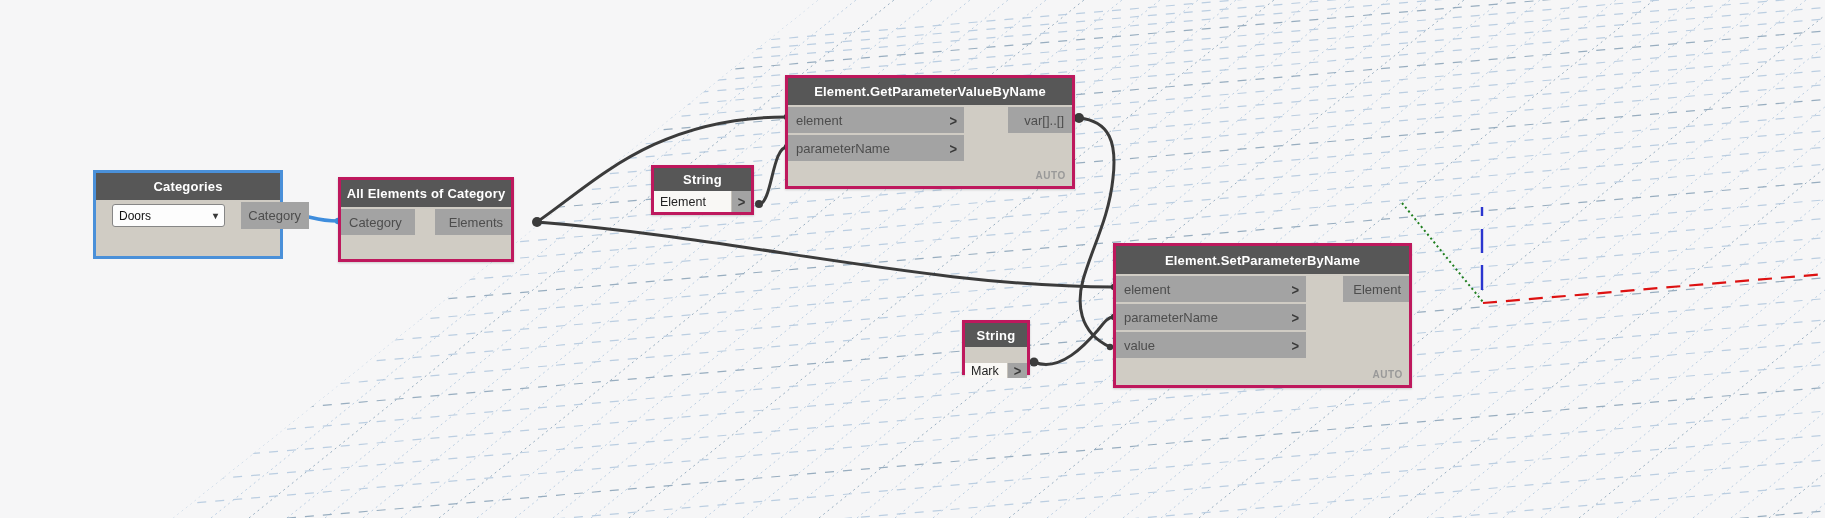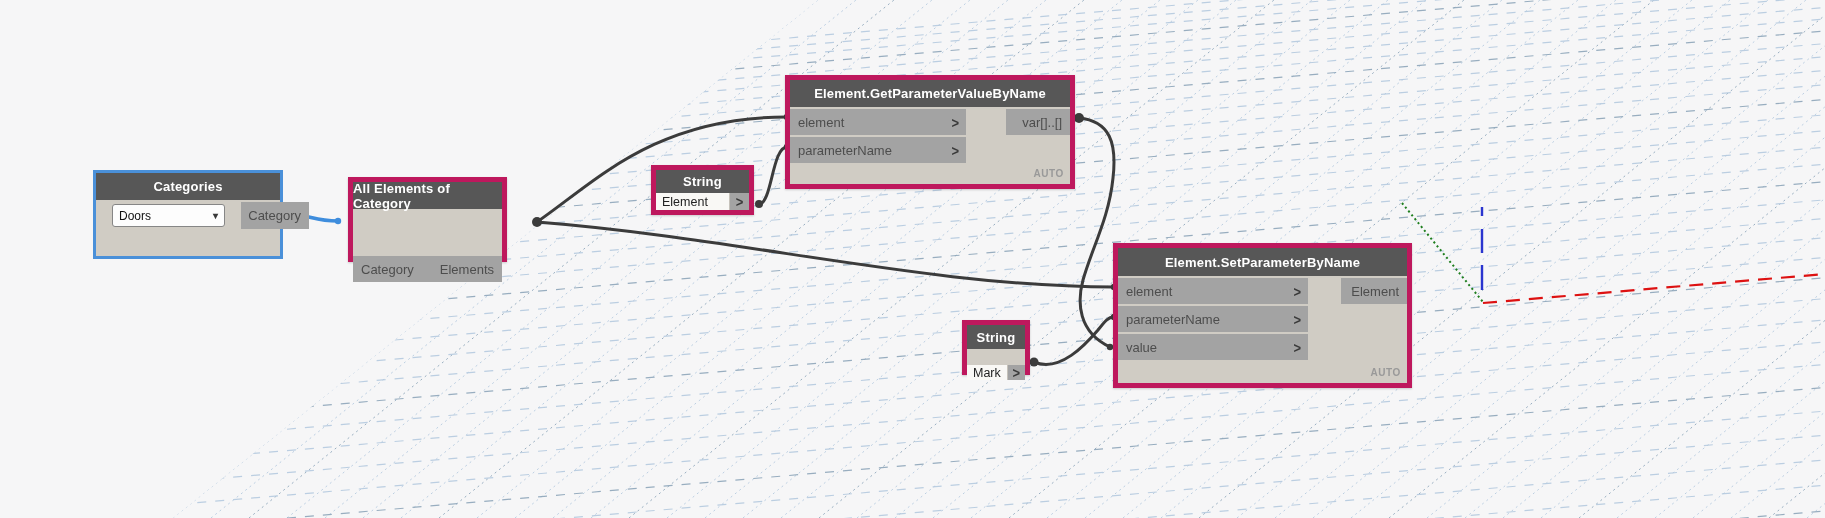--- a/index.html
+++ b/index.html
@@ -1,19 +1,19 @@
 <!DOCTYPE html>
 <html><head>
 <meta charset="utf-8">
 <style>
   html,body{margin:0;padding:0;background:#f6f6f7;}
   #workspace{position:relative;width:1825px;height:518px;overflow:hidden;
     font-family:"Liberation Sans",sans-serif;background:#f6f6f7;}
   #canvas-svg{position:absolute;left:0;top:0;z-index:1;}
-  .node{position:absolute;z-index:2;border:5px solid #be185d;background:#d0ccc4;
+  .node{position:absolute;z-index:2;border:3px solid #be185d;background:#d0ccc4;
     box-shadow:0 1px 2px rgba(0,0,0,.18);display:flex;flex-direction:column;box-sizing:border-box;}
   .node-header{background:#575757;color:#fff;font-weight:bold;font-size:13px;
     display:flex;align-items:center;justify-content:center;flex:0 0 auto;letter-spacing:.2px;}
   .node-body{flex:1;display:flex;flex-direction:column;gap:2px;padding-top:2px;position:relative;}
   .port-row{display:flex;justify-content:space-between;align-items:stretch;height:26px;}
   .chip{background:#a3a3a3;color:#4d4d4d;font-size:13px;display:flex;align-items:center;box-sizing:border-box;}
   .chip.in{padding:0 7px 0 8px;justify-content:space-between;}
   .chip.out{padding:0 8px;justify-content:flex-end;}
   .chev{font-weight:bold;color:#3a3a3a;font-size:13px;transform:scaleY(1.15);}
   .lacing{position:absolute;right:6px;bottom:5px;font-size:10px;font-weight:bold;
@@ -172,21 +172,21 @@
           </div>
         </div>
         <div class="chip out" style="width:68px;">
           <span>Category</span>
         </div>
       </div>
       <div style="flex:1;"></div>
     </div>
   </div>
 
-  <div class="node" style="left:348px;top:177px;width:159px;height:85px;gap:45px;">
+  <div class="node" style="left:338px;top:177px;width:176px;height:85px;">
     <div class="node-header" style="height:27px;">
       <span>All Elements of Category</span>
     </div>
     <div class="node-body">
       <div class="port-row">
         <div class="chip in" style="width:74px;">
           <span>Category</span>
         </div>
         <div class="chip out" style="width:76px;">
           <span>Elements</span>

